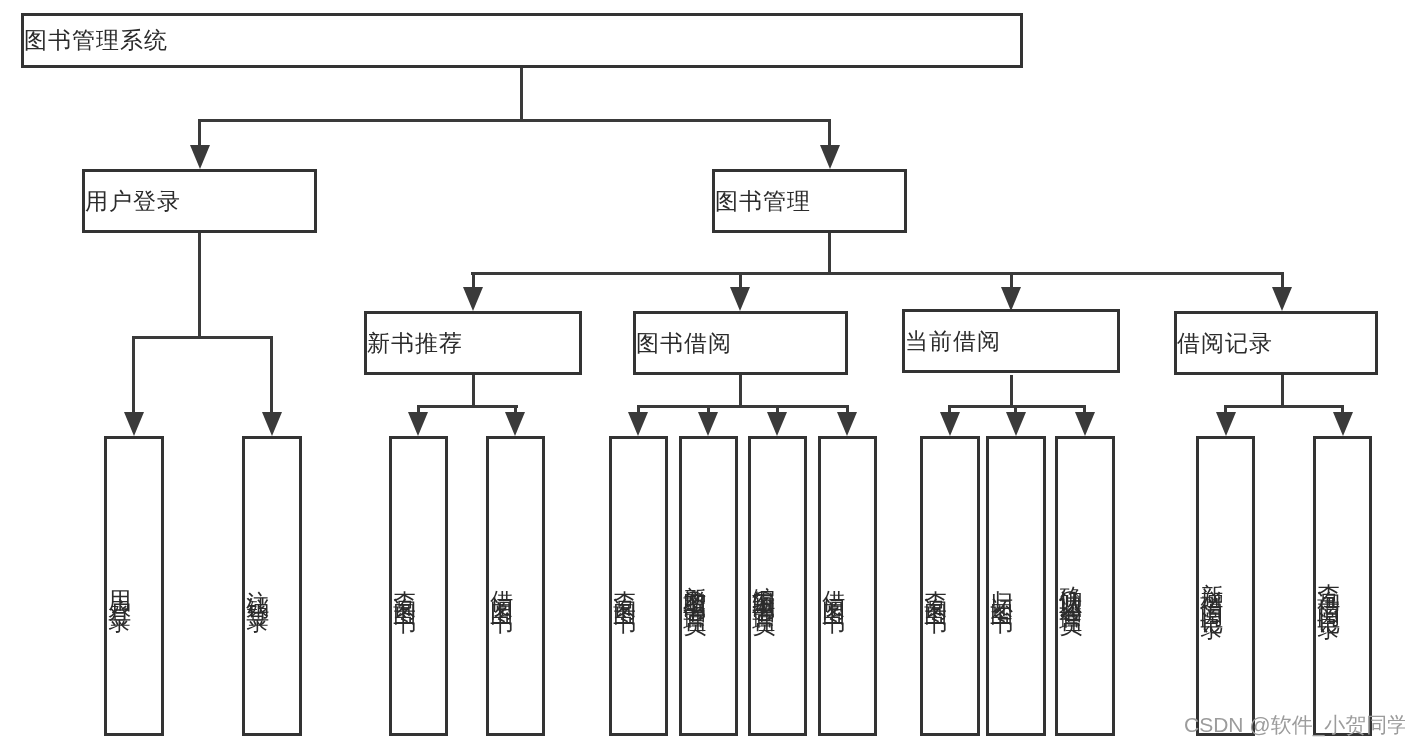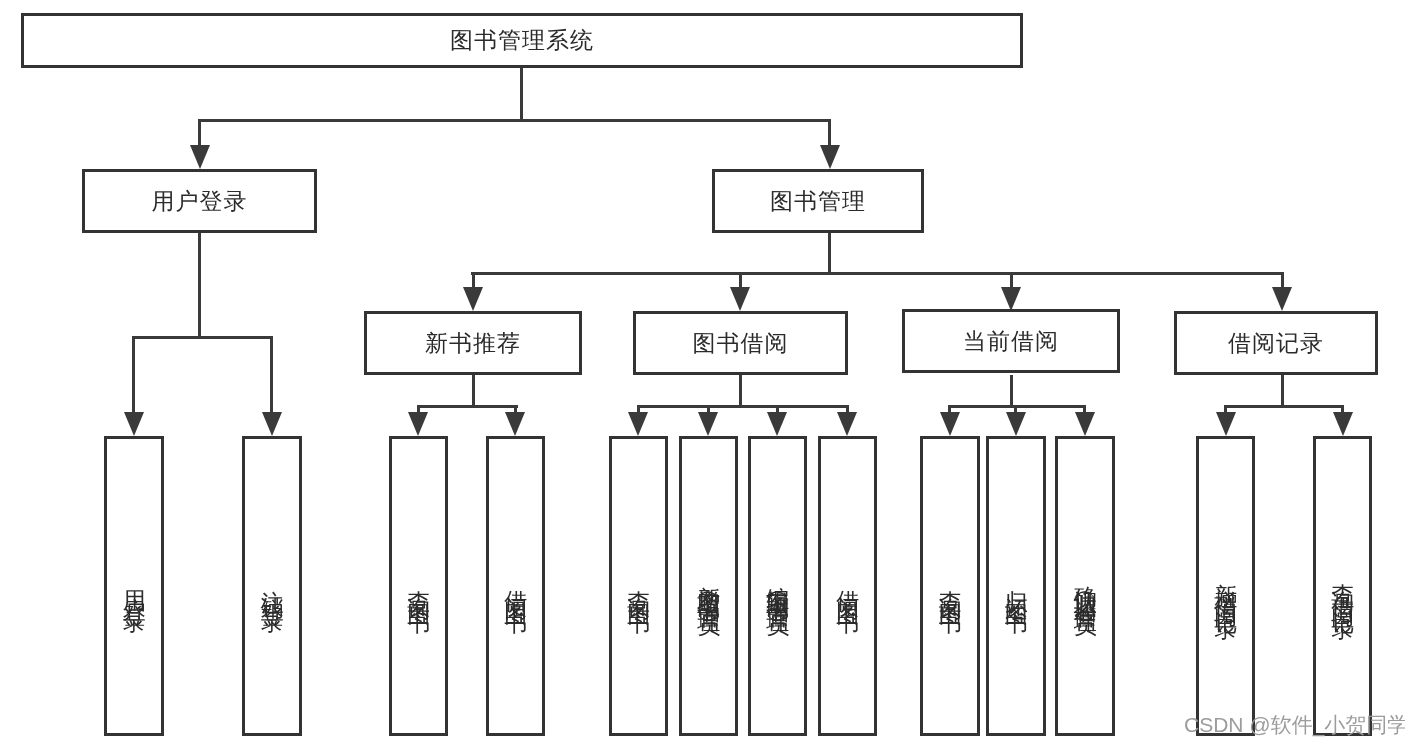--- a/index.html
+++ b/index.html
@@ -2,21 +2,21 @@
 <html><head>
 <meta charset="utf-8">
 <style>
   html,body{margin:0;padding:0;background:#ffffff;}
   .canvas{
     position:relative;width:1405px;height:747px;background:#ffffff;overflow:hidden;
     font-family:"Liberation Sans","DejaVu Sans",sans-serif;
   }
   .box{
     position:absolute;background:#ffffff;border:3px solid #333333;box-sizing:border-box;
-    display:flex;align-items:center;justify-content:center;
+    display:flex;align-items:center;justify-content:flex-start;
     color:#2b2b2b;font-size:23px;letter-spacing:1px;z-index:2;
   }
   .leaf span{
     writing-mode:vertical-rl;text-orientation:mixed;letter-spacing:7px;line-height:1.1;
   }
   .leaf.long span{letter-spacing:4px;}
   .hline,.vline{position:absolute;background:#3a3a3a;z-index:1;}
   .hline{height:3px;}
   .vline{width:3px;}
   .arrow{
@@ -35,21 +35,21 @@
 <div class="canvas">
 
   <div class="box" style="left:21px;top:13px;width:1002px;height:55px">
     <span>图书管理系统</span>
   </div>
 
   <div class="box" style="left:82px;top:169px;width:235px;height:64px">
     <span>用户登录</span>
   </div>
 
-  <div class="box" style="left:712px;top:169px;width:212px;height:64px">
+  <div class="box" style="left:712px;top:169px;width:195px;height:64px">
     <span>图书管理</span>
   </div>
 
   <div class="box" style="left:633px;top:311px;width:215px;height:64px">
     <span>图书借阅</span>
   </div>
 
   <div class="box" style="left:364px;top:311px;width:218px;height:64px">
     <span>新书推荐</span>
   </div>

